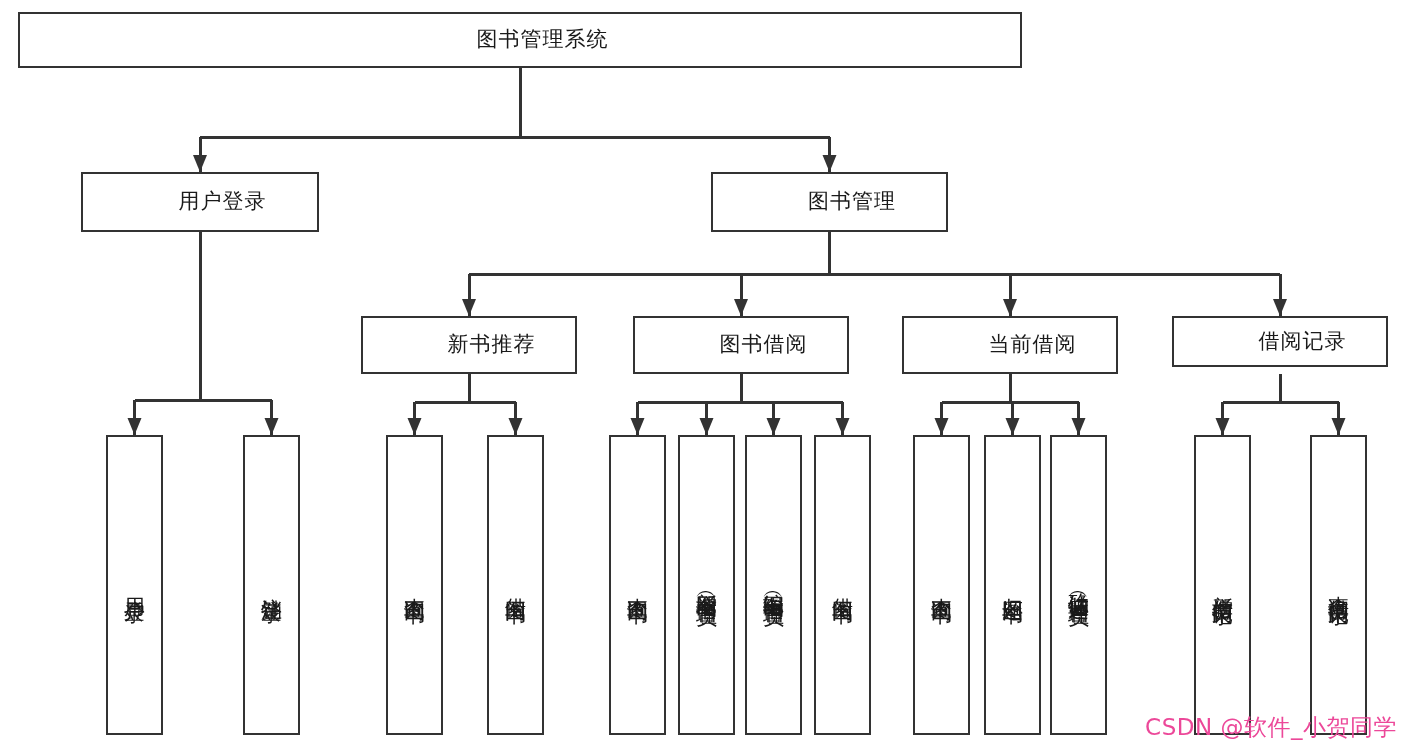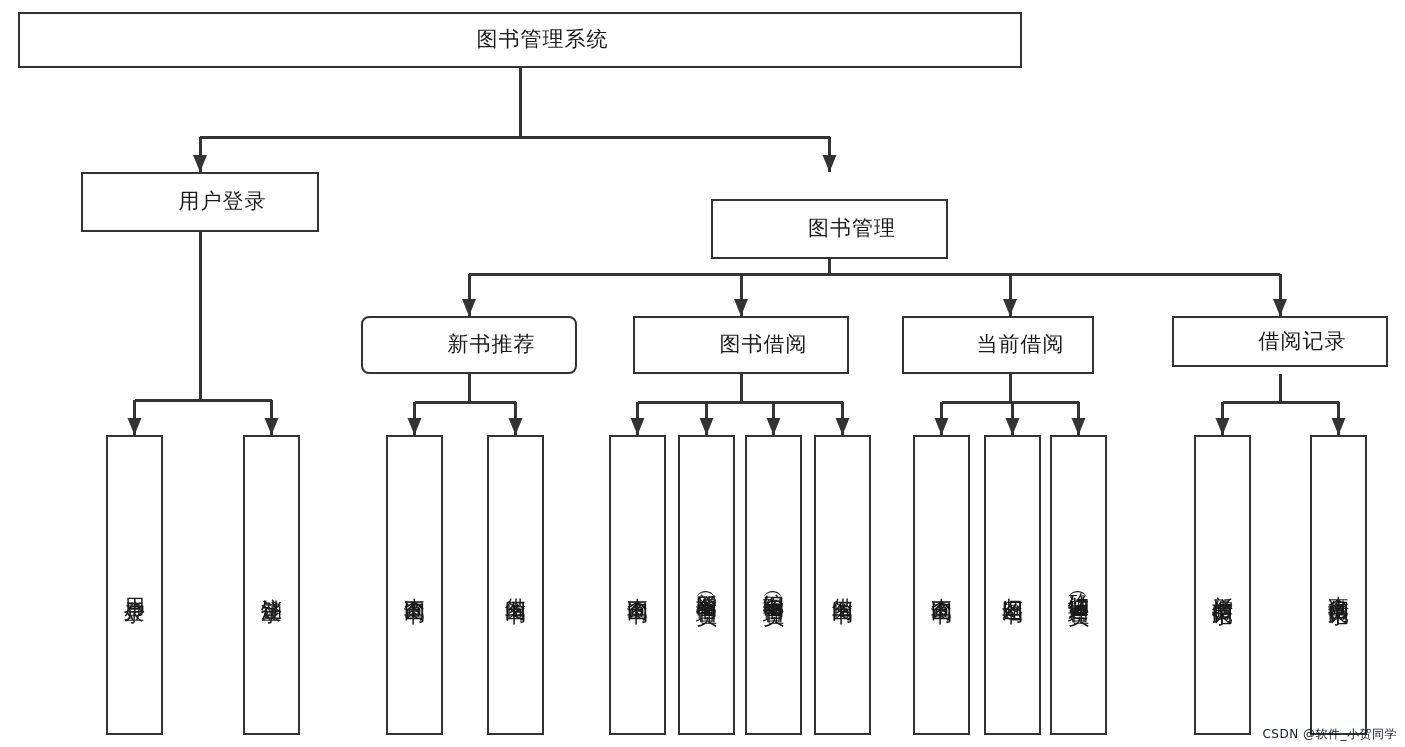--- a/index.html
+++ b/index.html
@@ -55,22 +55,22 @@
     text-orientation: upright;
     line-height: 1.15;
     letter-spacing: 2px;
     white-space: nowrap;
     display: block;
   }
   .watermark {
     position: absolute;
     right: 8px;
     bottom: 4px;
-    font-size: 12px;
-    color: #0f172a;
+    font-size: 23px;
+    color: #ec4899;
     letter-spacing: 0.5px;
     white-space: nowrap;
     font-family: "DejaVu Sans", "Liberation Sans", sans-serif;
   }
 </style>
 </head>
 <body>
 
 <div id="canvas">
   <svg id="edges" viewBox="0 0 1405 747">
@@ -127,30 +127,30 @@
       <line x1="1338.5" y1="402" x2="1338.5" y2="435" stroke="#333333" stroke-width="3" shape-rendering="crispEdges"></line>
       <polygon points="1331.5,418 1345.5,418 1338.5,435" fill="#333333"></polygon>
     </svg>
   <div id="nodes-layer">
       <div class="node horiz" id="node-root" style="left: 18px; top: 12px; width: 1004px; height: 56px;">
         <span>图书管理系统</span>
       </div>
       <div class="node horiz" id="node-l1_0" style="left: 81px; top: 172px; width: 238px; height: 60px;">
         <span>用户登录</span>
       </div>
-      <div class="node horiz" id="node-l1_1" style="left: 711px; top: 172px; width: 237px; height: 60px; margin-top: 27px;">
+      <div class="node horiz" id="node-l1_1" style="left: 711px; top: 172px; width: 237px; height: 60px;">
         <span>图书管理</span>
       </div>
-      <div class="node horiz" id="node-l2_0" style="left: 361px; top: 316px; width: 216px; height: 58px; border-radius: 8px;">
+      <div class="node horiz" id="node-l2_0" style="left: 361px; top: 316px; width: 216px; height: 58px;">
         <span>新书推荐</span>
       </div>
       <div class="node horiz" id="node-l2_1" style="left: 633px; top: 316px; width: 216px; height: 58px; justify-content: center;">
         <span>图书借阅</span>
       </div>
-      <div class="node horiz" id="node-l2_2" style="left: 902px; top: 316px; width: 192px; height: 58px;">
+      <div class="node horiz" id="node-l2_2" style="left: 902px; top: 316px; width: 216px; height: 58px;">
         <span>当前借阅</span>
       </div>
       <div class="node horiz" id="node-l2_3" style="left: 1172px; top: 316px; width: 216px; height: 51px;">
         <span>借阅记录</span>
       </div>
       <div class="node vert" id="node-leaf_0" style="left: 106px; top: 435px; width: 57px; height: 300px;">
         <span class="vlabel">用户登录</span>
       </div>
       <div class="node vert" id="node-leaf_1" style="left: 243px; top: 435px; width: 57px; height: 300px;">
         <span class="vlabel">注销登录</span>

